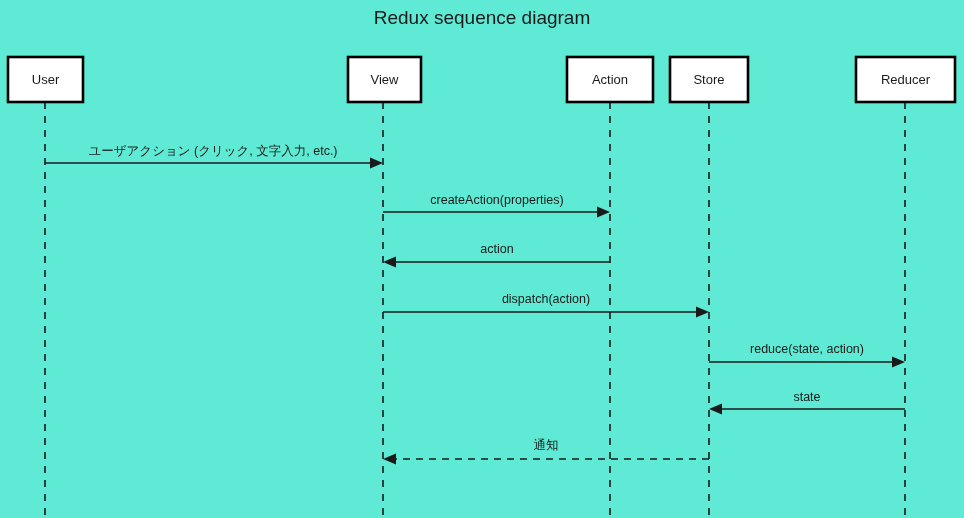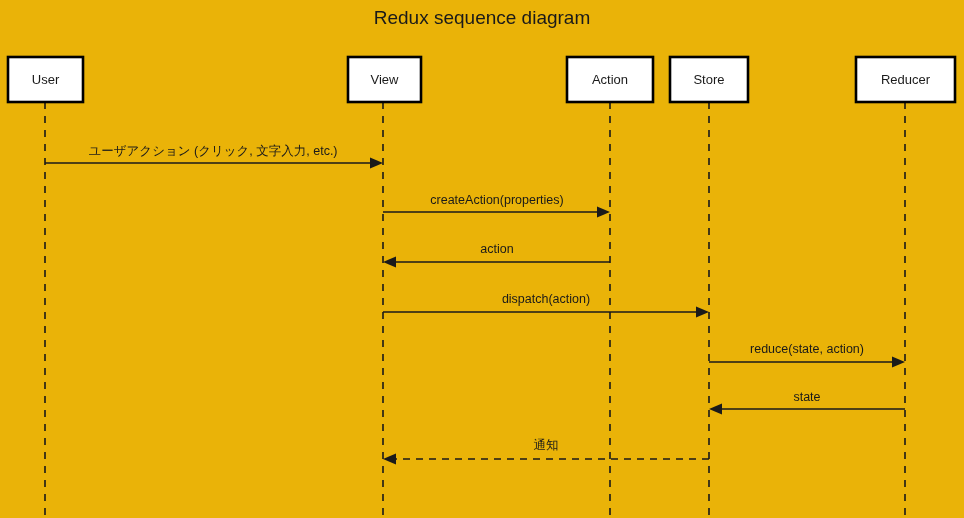--- a/index.html
+++ b/index.html
@@ -8,21 +8,21 @@
     background: #ffffff;
   }
   body {
     font-family: "Liberation Sans", "DejaVu Sans", sans-serif;
     color: #1a1a1a;
   }
   #diagram-root {
     position: relative;
     width: 964px;
     height: 518px;
-    background: #eab308;
+    background: #5eead4;
     overflow: hidden;
   }
   #diagram-svg {
     position: absolute;
     left: 0;
     top: 0;
     width: 964px;
     height: 518px;
     display: block;
   }

